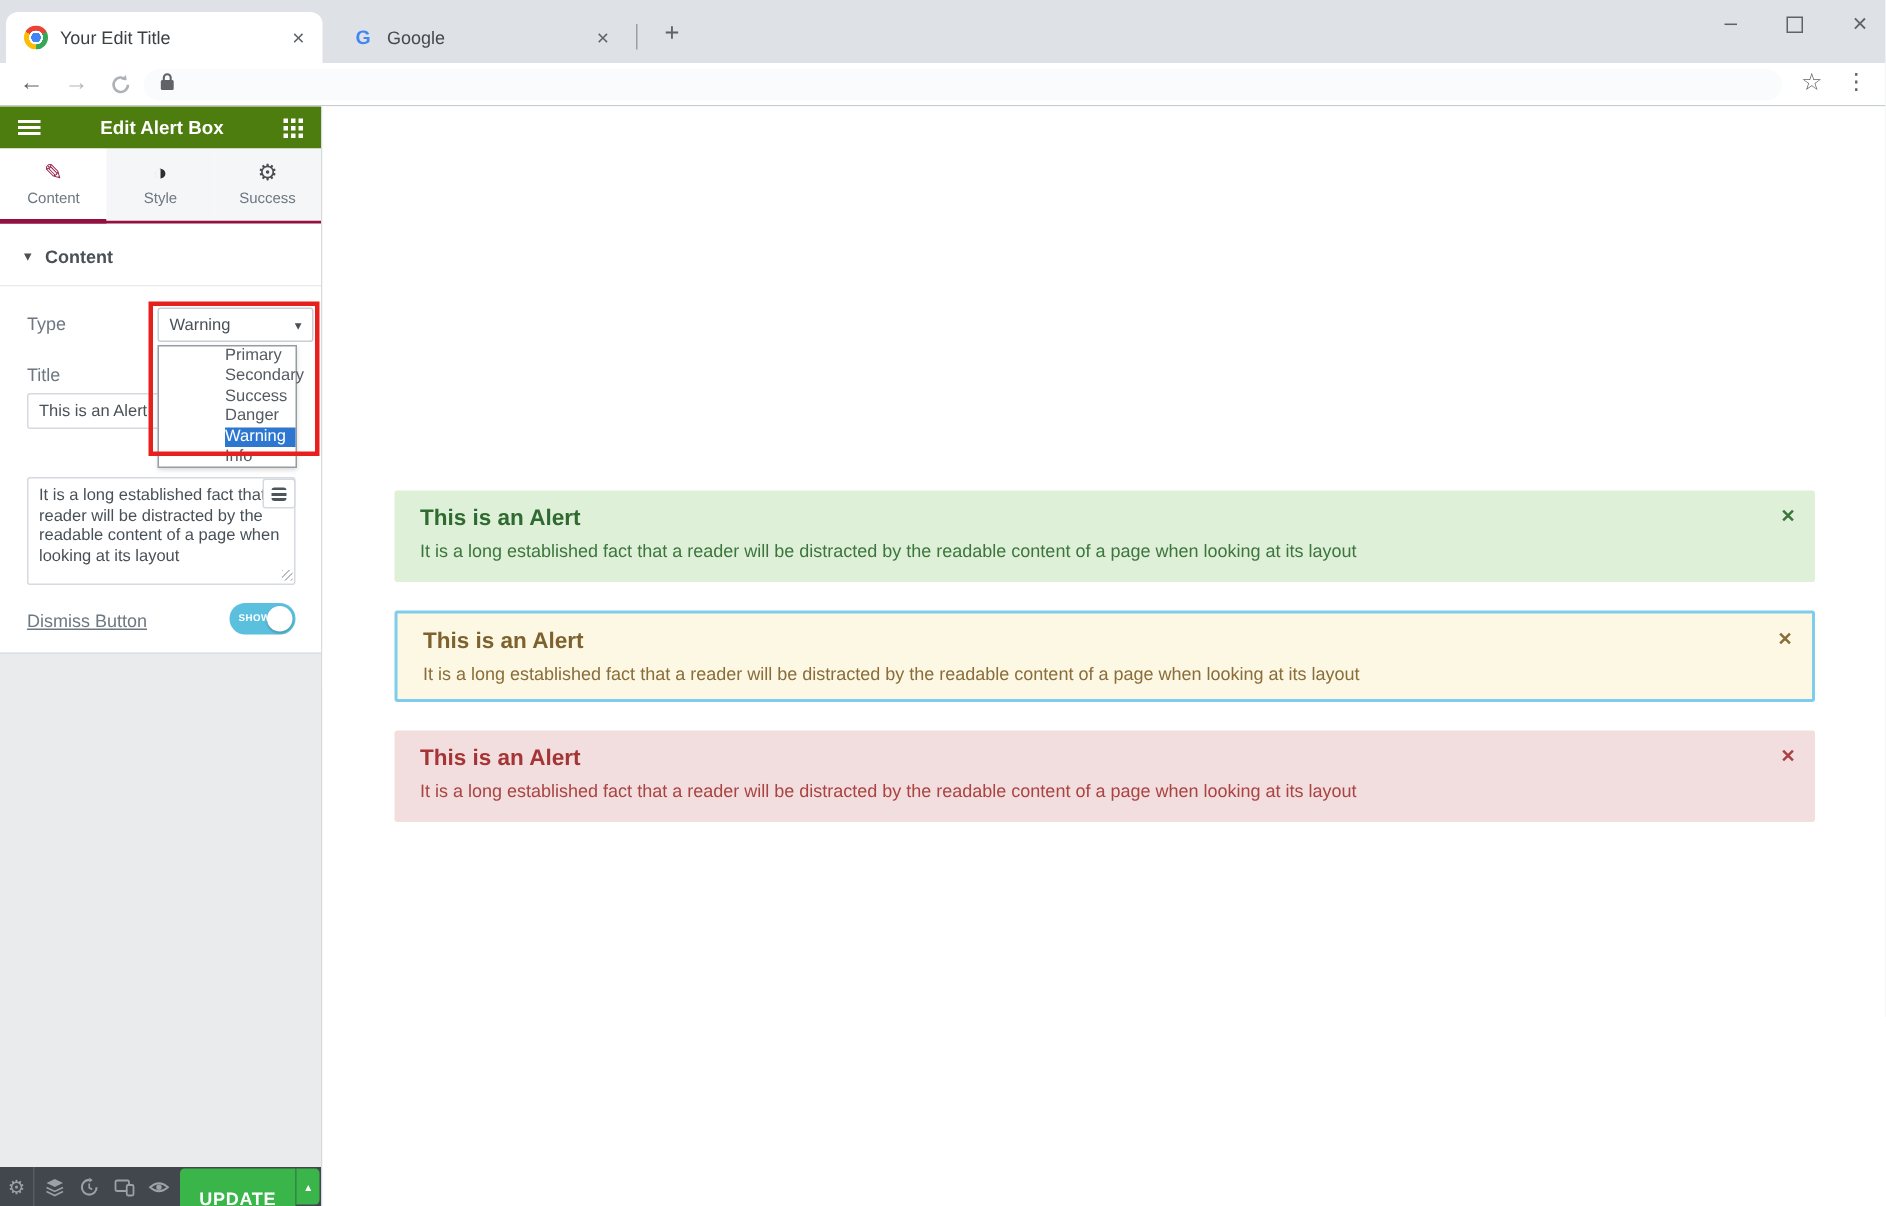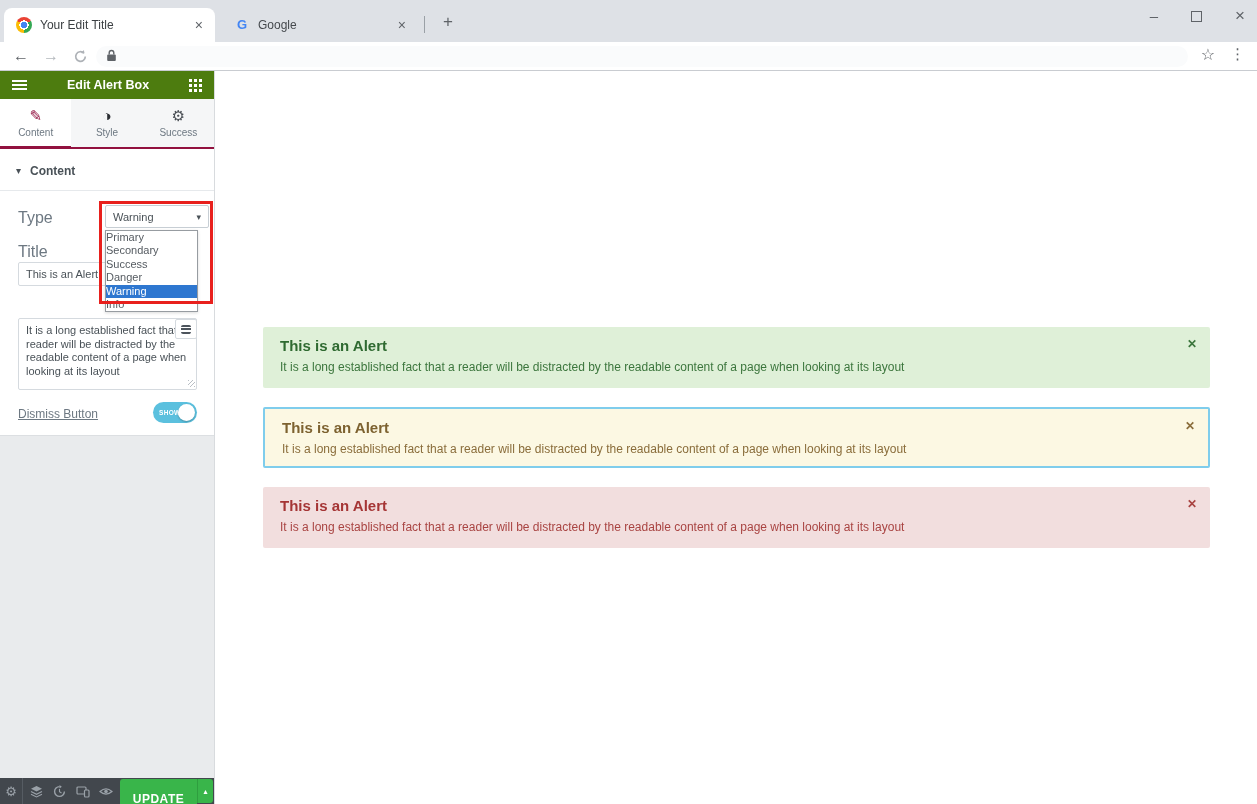--- a/index.html
+++ b/index.html
@@ -54,27 +54,27 @@
   .ptab .tlabel { font-size:10px; color:#6d7882; }
   .ico-pencil { color:#92113f; }
   .ico-contrast { color:#2b2e33; }
   .ico-gear { color:#4a4f55; }
 
   .section-head { position:absolute; left:0; top:80px; width:100%; height:40px; display:flex; align-items:center; padding-left:16px; border-bottom:1px solid #e6e9ec; }
   .section-caret { font-size:10px; color:#495157; margin-right:9px; }
   .section-title { font-size:12px; font-weight:bold; color:#495157; }
 
   .controls { position:absolute; left:0; top:120px; width:100%; height:244px; background:#fff; }
-  .ctl-label { position:absolute; left:18px; font-size:16px; color:#6d7882; }
+  .ctl-label { position:absolute; left:18px; font-size:12px; color:#6d7882; }
   .type-select { position:absolute; left:105px; top:14px; width:104px; height:23px; background:#fff; border:1px solid #c7ced4; border-radius:2px; display:flex; align-items:center; font-size:11px; color:#495157; padding:0 7px; }
   .type-select .sel-val { flex:1; }
   .type-select .sel-caret { font-size:9px; color:#495157; }
 
   .dropdown { position:absolute; left:105px; top:39px; width:93px; background:#fff; border:1px solid #979ca1; z-index:4; box-shadow:0 1px 3px rgba(0,0,0,.15); }
-  .opt { height:13.4px; line-height:13.4px; font-size:11px; color:#555b61; padding-left:0; white-space:nowrap; }
+  .opt { height:13.4px; line-height:13.4px; font-size:11px; color:#555b61; padding-left:0; white-space:nowrap;margin-left:44px; }
   .opt.selected { background:#2e77d0; color:#fff; }
 
   .annotate-red { position:absolute; left:99px; top:10px; width:114px; height:103px; border:3px solid #e8201d; z-index:5; pointer-events:none; }
 
   .title-input { position:absolute; left:18px; top:71px; width:179px; height:24px; border:1px solid #d5dadf; border-radius:2px; font-size:11px; color:#495157; padding:0 7px; font-family:"Liberation Sans", sans-serif; background:#fff; }
 
   .desc-wrap { position:absolute; left:18px; top:127px; width:179px; height:72px; }
   .desc-area { width:100%; height:100%; border:1px solid #d5dadf; border-radius:2px; resize:none; font-size:11px; line-height:13.5px; color:#495157; padding:5px 7px; font-family:"Liberation Sans", sans-serif; background:#fff; }
   .resize-grip { position:absolute; right:2px; bottom:3px; width:7px; height:7px;
     background:repeating-linear-gradient(-45deg, #b9bfc5 0 1px, rgba(0,0,0,0) 1px 3px); }

